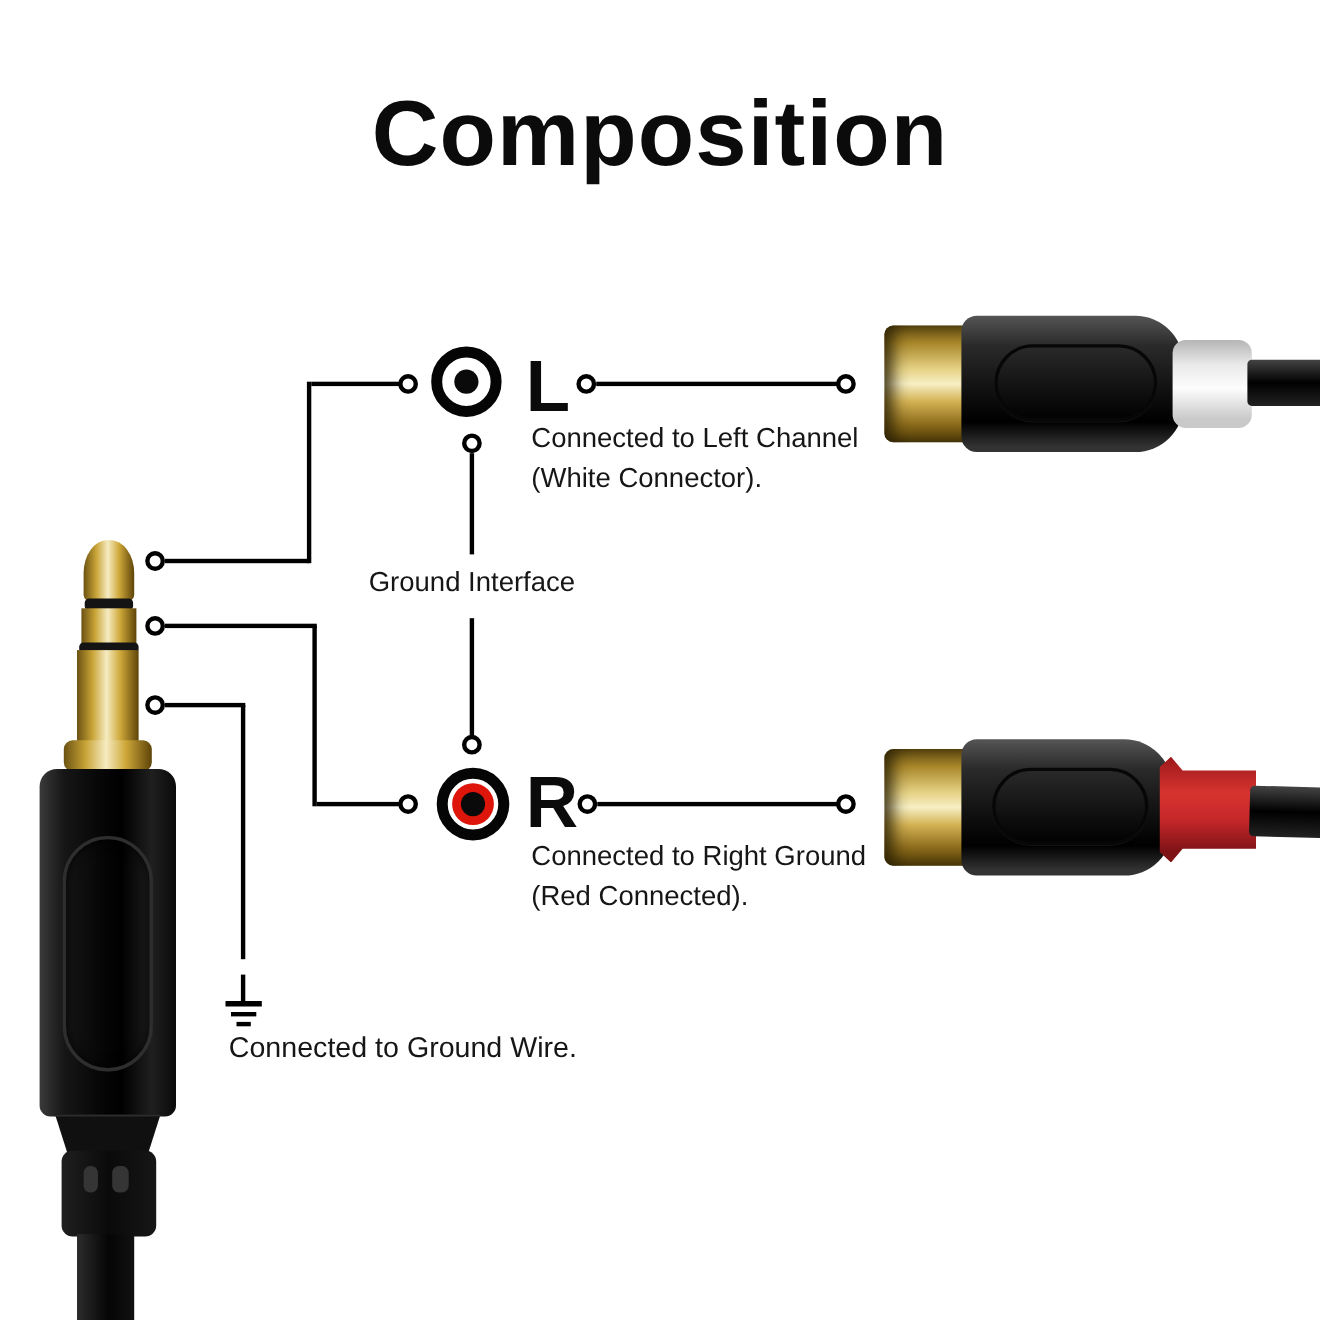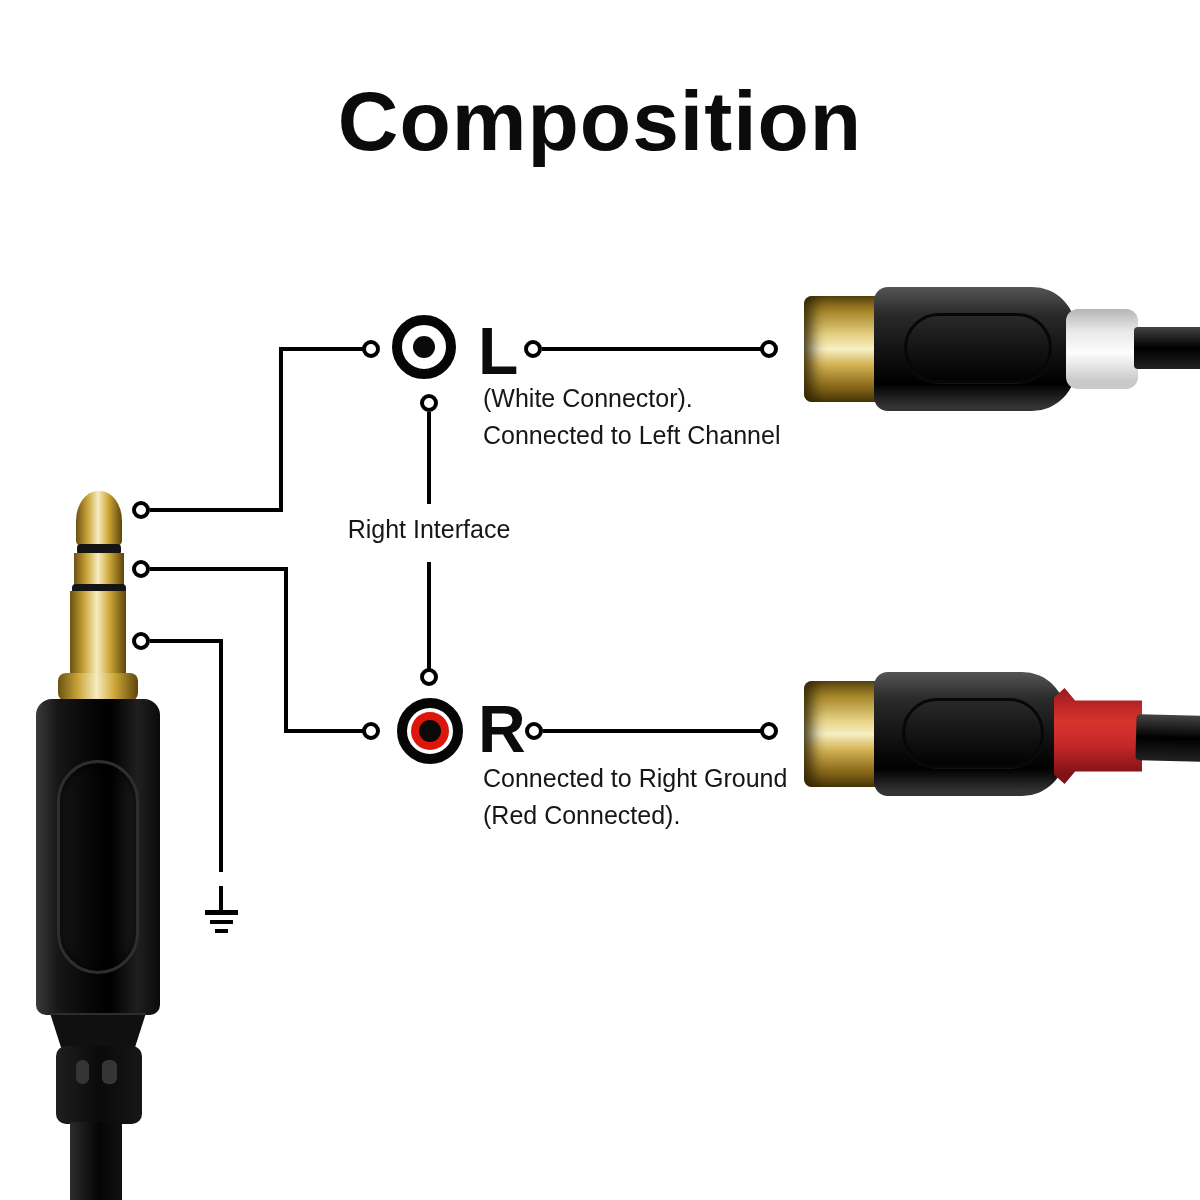--- a/index.html
+++ b/index.html
@@ -86,36 +86,37 @@
     <div class="wire" style="left:205px;top:910px;width:33px;height:5px;"></div>
     <div class="wire" style="left:210px;top:920px;width:23px;height:4px;"></div>
     <div class="wire" style="left:215px;top:929px;width:13px;height:4px;"></div>
   </div>
 
   <div class="sym" style="left:392px;top:315px;width:44px;height:44px;">
     <div class="sym-dot" style="left:11px;top:11px;width:22px;height:22px;"></div>
   </div>
   <div class="big-label" style="left:478px;top:318px;">L</div>
   <div class="caption" style="left:483px;top:380px;">
+    <div>Connected to Left Channel</div>
     <div>(White Connector).</div>
-    <div>Connected to Left Channel</div>
   </div>
 
   <div class="sym" style="left:397px;top:698px;width:46px;height:46px;">
     <div class="sym-red" style="left:4px;top:4px;width:38px;height:38px;background:#dd150a;"></div>
     <div class="sym-dot" style="left:12px;top:12px;width:22px;height:22px;"></div>
   </div>
   <div class="big-label" style="left:478px;top:696px;">R</div>
   <div class="caption" style="left:483px;top:760px;">
     <div>Connected to Right Ground</div>
     <div>(Red Connected).</div>
   </div>
 
-  <div class="ai-label">Right Interface</div>
+  <div class="ai-label">Ground Interface</div>
 
+  <div class="caption-ground" style="left:208px;top:937px;">Connected to Ground Wire.</div>
 
   <div>
     <div class="abs gold-h" style="left:804px;top:296px;width:80px;height:106px;border-radius:8px 0 0 8px;
                 box-shadow:inset 12px 0 14px -4px rgba(40,30,5,.85);"></div>
     <div class="abs" style="left:874px;top:287px;width:202px;height:124px;border-radius:14px 44px 44px 14px;
                 background:linear-gradient(180deg,#555,#2a2a2a 22%,#101010 55%,#000 78%,#333 96%);">
       <div class="emboss-dark" style="left:30px;top:26px;width:142px;height:64px;"></div>
     </div>
     <div class="abs" style="left:1066px;top:309px;width:72px;height:80px;border-radius:12px;
                 background:linear-gradient(180deg,#b5b5b5,#e9e9e9 28%,#fdfdfd 55%,#c9c9c9 90%);"></div>

